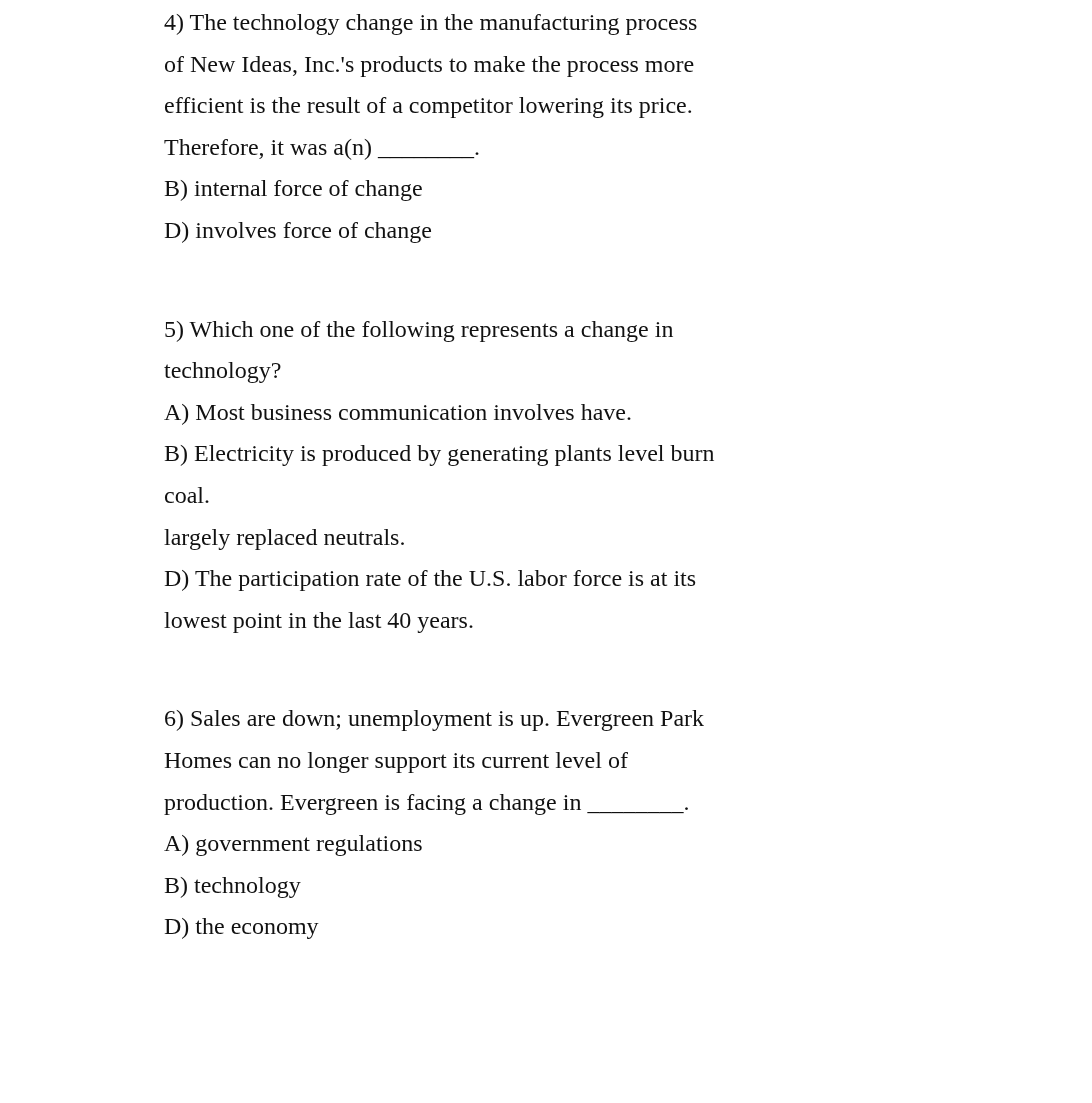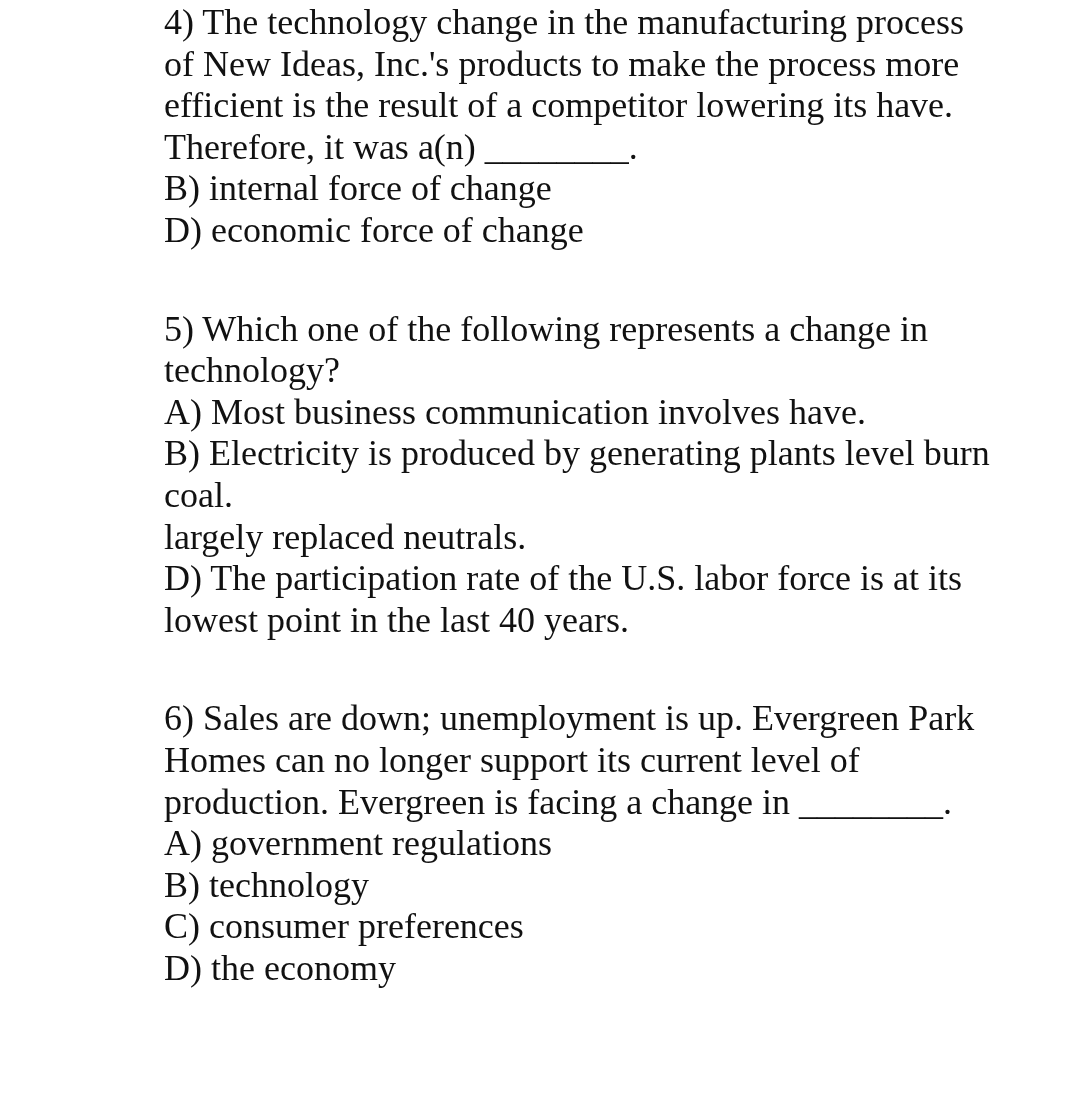--- a/index.html
+++ b/index.html
@@ -1,48 +1,47 @@
 <!DOCTYPE html>
 <html><head>
 <meta charset="utf-8">
 <style>
   html, body { margin:0; padding:0; background:#ffffff; }
   body { width:1092px; height:1103px; position:relative; overflow:hidden; }
   .page { position:absolute; left:164px; top:2px; width:820px;
-    font-family:"Liberation Serif", serif; font-size:36px; line-height:41.6px; color:#111111; }
+    font-family:"Liberation Serif", serif; font-size:24px; line-height:41.6px; color:#111111; }
   .q { margin:0; }
   .q + .q { margin-top:57px; }
   .line { white-space:nowrap; display:block; }
 </style>
 </head>
 <body>
 
 <div class="page">
   <div class="q">
     <span class="line">4) The technology change in the manufacturing process</span>
     <span class="line">of New Ideas, Inc.'s products to make the process more</span>
-    <span class="line">efficient is the result of a competitor lowering its have.</span>
+    <span class="line">efficient is the result of a competitor lowering its price.</span>
     <span class="line">Therefore, it was a(n) ________.</span>
     <span class="line">B) internal force of change</span>
-    <span class="line">D) economic force of change</span>
+    <span class="line">D) involves force of change</span>
   </div>
 
   <div class="q">
     <span class="line">5) Which one of the following represents a change in</span>
     <span class="line">technology?</span>
     <span class="line">A) Most business communication involves have.</span>
     <span class="line">B) Electricity is produced by generating plants level burn</span>
     <span class="line">coal.</span>
     <span class="line">largely replaced neutrals.</span>
     <span class="line">D) The participation rate of the U.S. labor force is at its</span>
     <span class="line">lowest point in the last 40 years.</span>
   </div>
 
   <div class="q">
     <span class="line">6) Sales are down; unemployment is up. Evergreen Park</span>
     <span class="line">Homes can no longer support its current level of</span>
     <span class="line">production. Evergreen is facing a change in ________.</span>
     <span class="line">A) government regulations</span>
     <span class="line">B) technology</span>
-    <span class="line">C) consumer preferences</span>
     <span class="line">D) the economy</span>
   </div>
 </div>
 
 </body></html>

